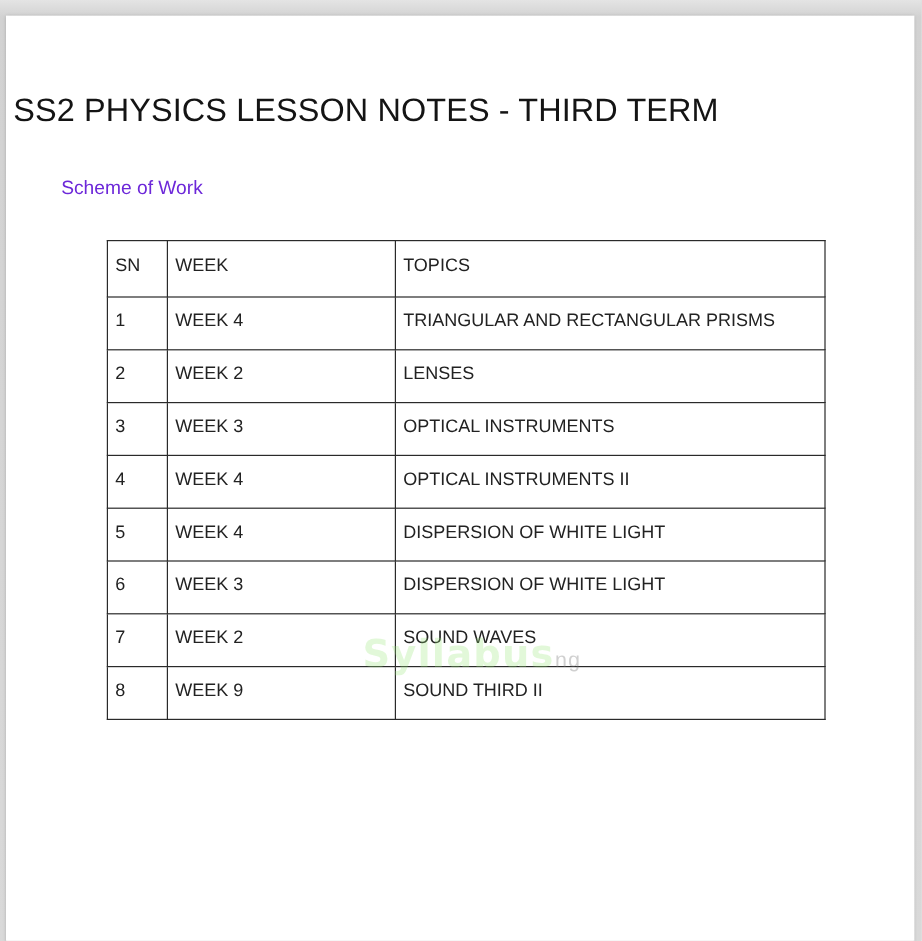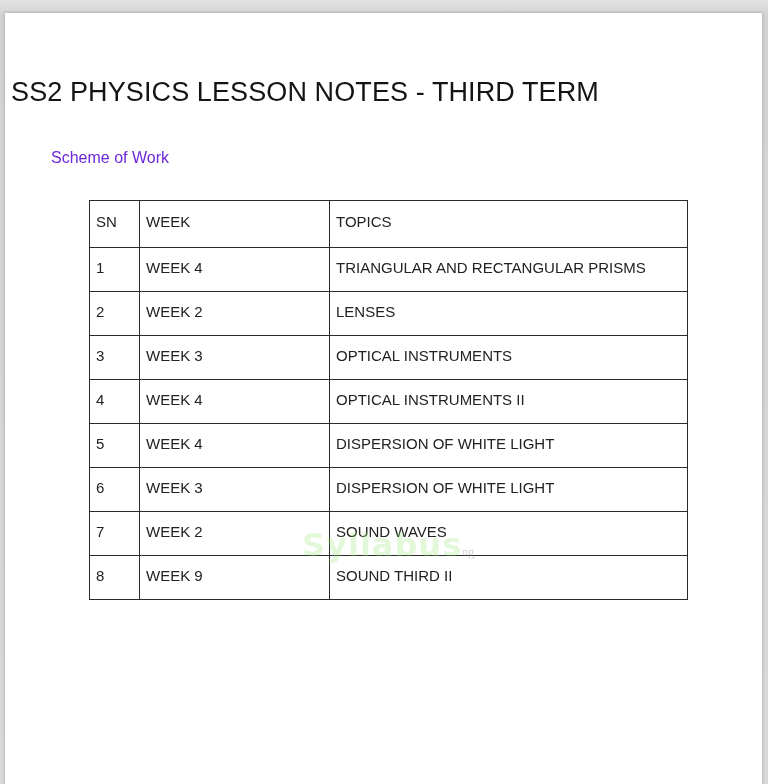--- a/index.html
+++ b/index.html
@@ -81,23 +81,23 @@
       left: 297px;
       top: 513px;
       font-family: "DejaVu Sans", sans-serif;
       font-weight: bold;
       font-size: 32px;
       color: rgba(150, 230, 120, 0.28);
       pointer-events: none;
       letter-spacing: 1px;
     }
     .watermark .tld {
-      font-family: Liberation Serif, serif;
+      font-family: Liberation Mono, monospace;
       font-weight: normal;
-      font-size: 12px;
+      font-size: 18px;
       color: rgba(120,120,120,0.35);
       letter-spacing: 0;
     }
   </style>
 </head>
 <body>
 
 <div class="viewer">
   <div class="page">
 

